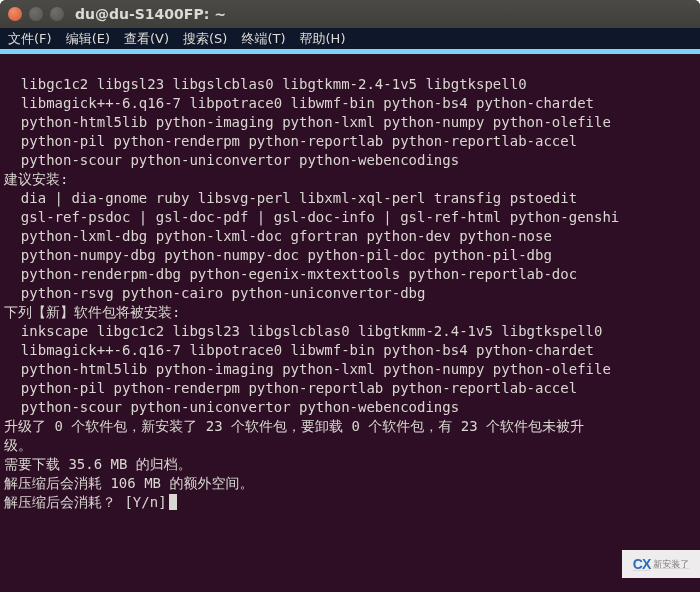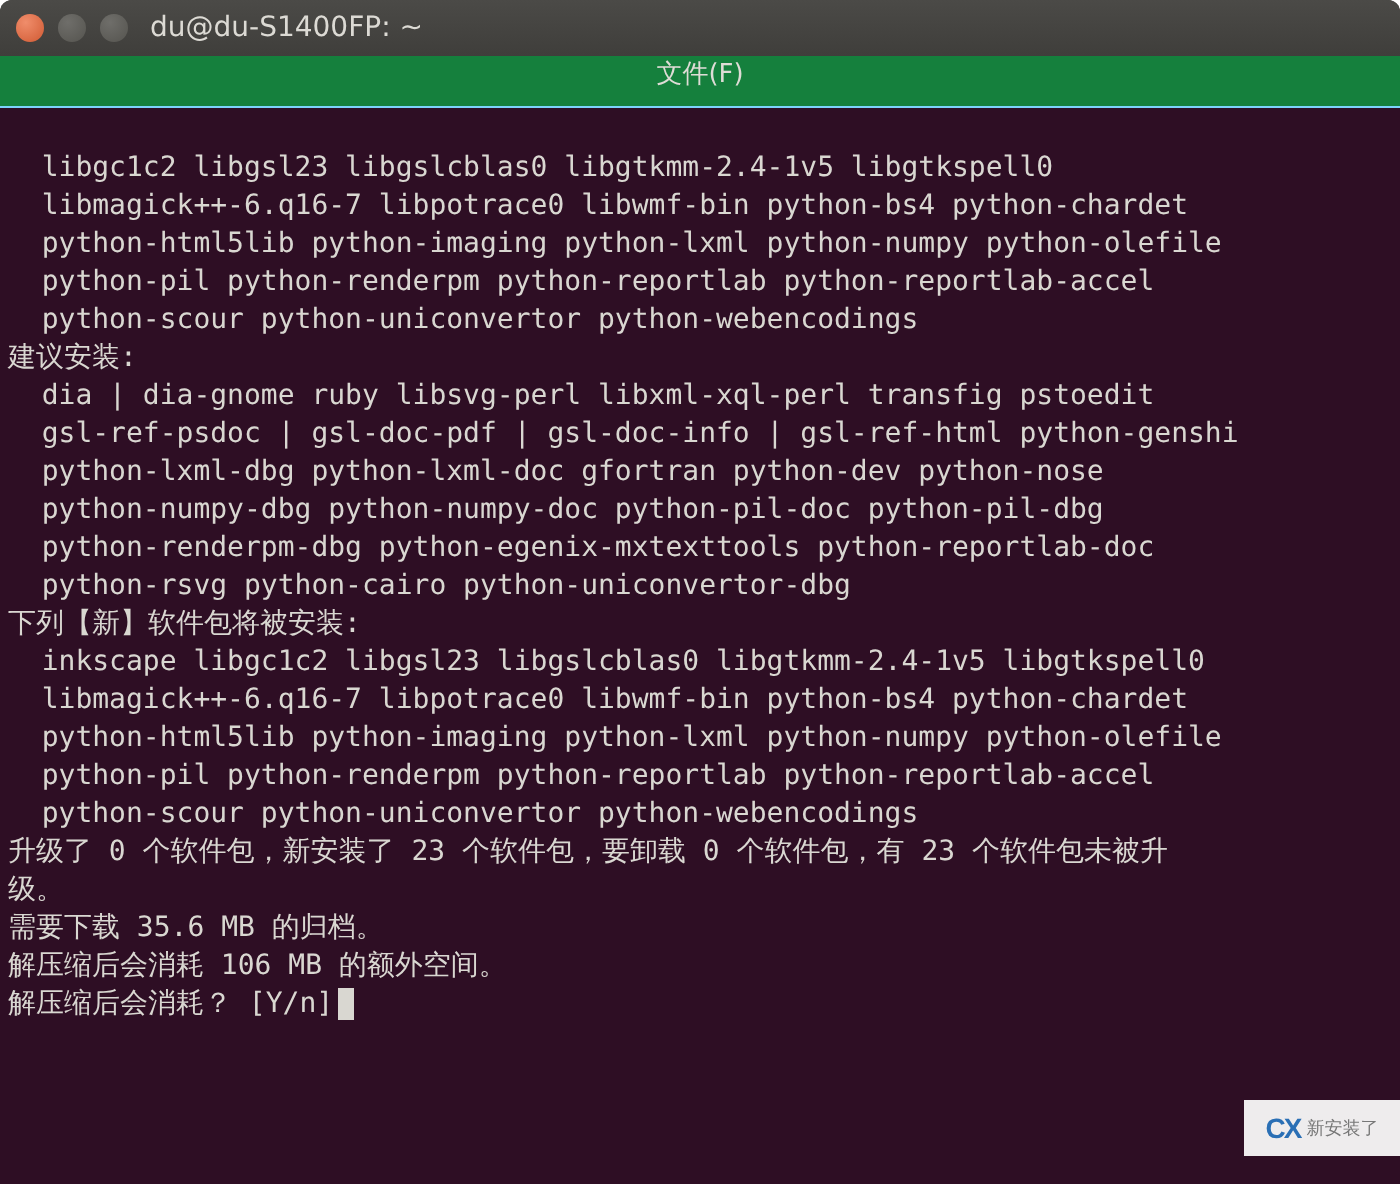--- a/index.html
+++ b/index.html
@@ -19,32 +19,31 @@
     border-radius: 6px 6px 0 0;
   }
   .win-btn {
     width: 14px; height: 14px; border-radius: 50%;
     display: inline-block;
   }
   .win-btn.close { background: radial-gradient(circle at 35% 30%, #f08d6b, #d05a33); }
   .win-btn.min, .win-btn.max { background: radial-gradient(circle at 35% 30%, #6f6e6a, #55544f); }
   .title {
     color: #dcdad4; font-size: 14px; margin-left: 4px;
-    font-weight: 400;
+    font-weight: 700;
   }
   .menubar {
     height: 26px;
-    background: #15803d;
+    background: #0f172a;
     display: flex; align-items: center;
     padding: 0 8px;
     gap: 14px;
     color: #dedcd6;
     font-size: 13px;
-    border-bottom: 1px solid #7dd3fc;
-    flex-direction: column;
+    border-bottom: 5px solid #7dd3fc;
   }
   .menubar span { cursor: default; }
   .terminal {
     flex: 1;
     background: #2e0e24;
     color: #d9d7d1;
     font-family: "DejaVu Sans Mono", "Ubuntu Mono", monospace;
     font-size: 14px;
     line-height: 19px;
     padding: 2px 4px 4px 4px;
@@ -64,20 +63,21 @@
     position: absolute;
     right: 0;
     bottom: 14px;
     width: 78px;
     height: 28px;
     background: rgba(255,255,255,0.92);
     display: flex;
     align-items: center;
     justify-content: center;
     font-family: "Arial", sans-serif;
+    text-decoration: underline;
   }
   .wm-logo {
     font-size: 14px;
     font-weight: bold;
     color: #2a6fb5;
     letter-spacing: -1px;
   }
   .wm-text {
     font-size: 9px;
     color: #777;

